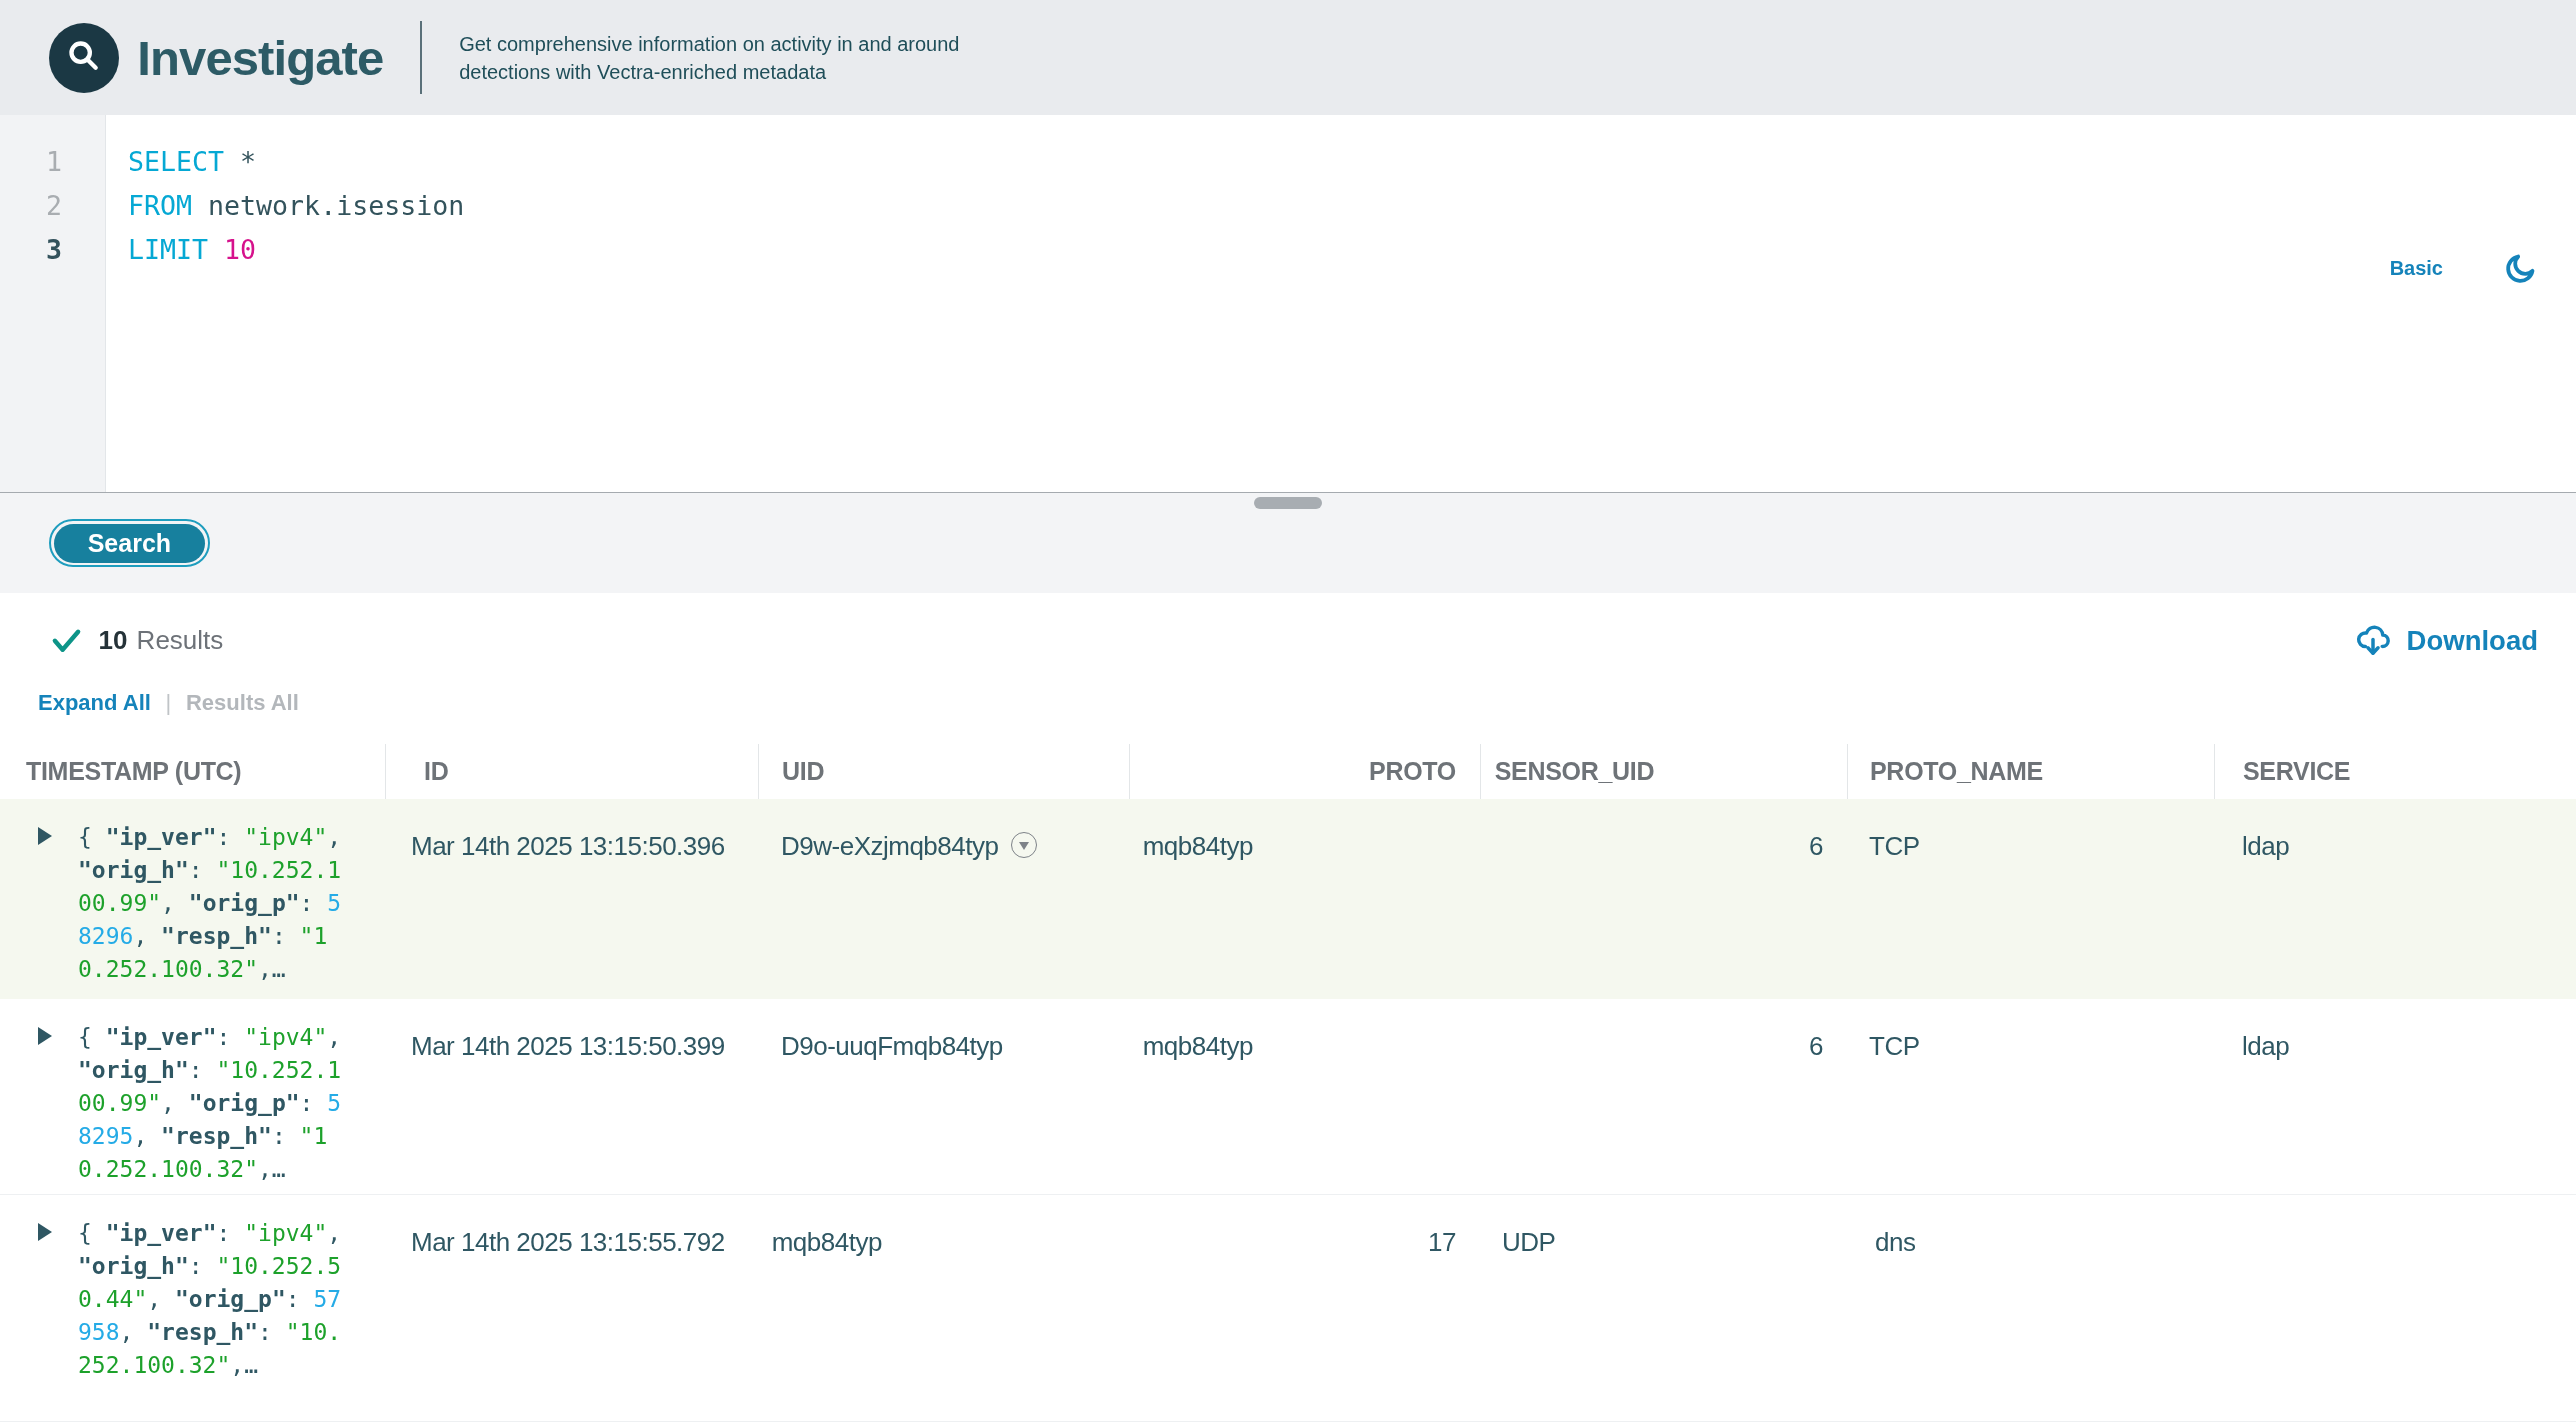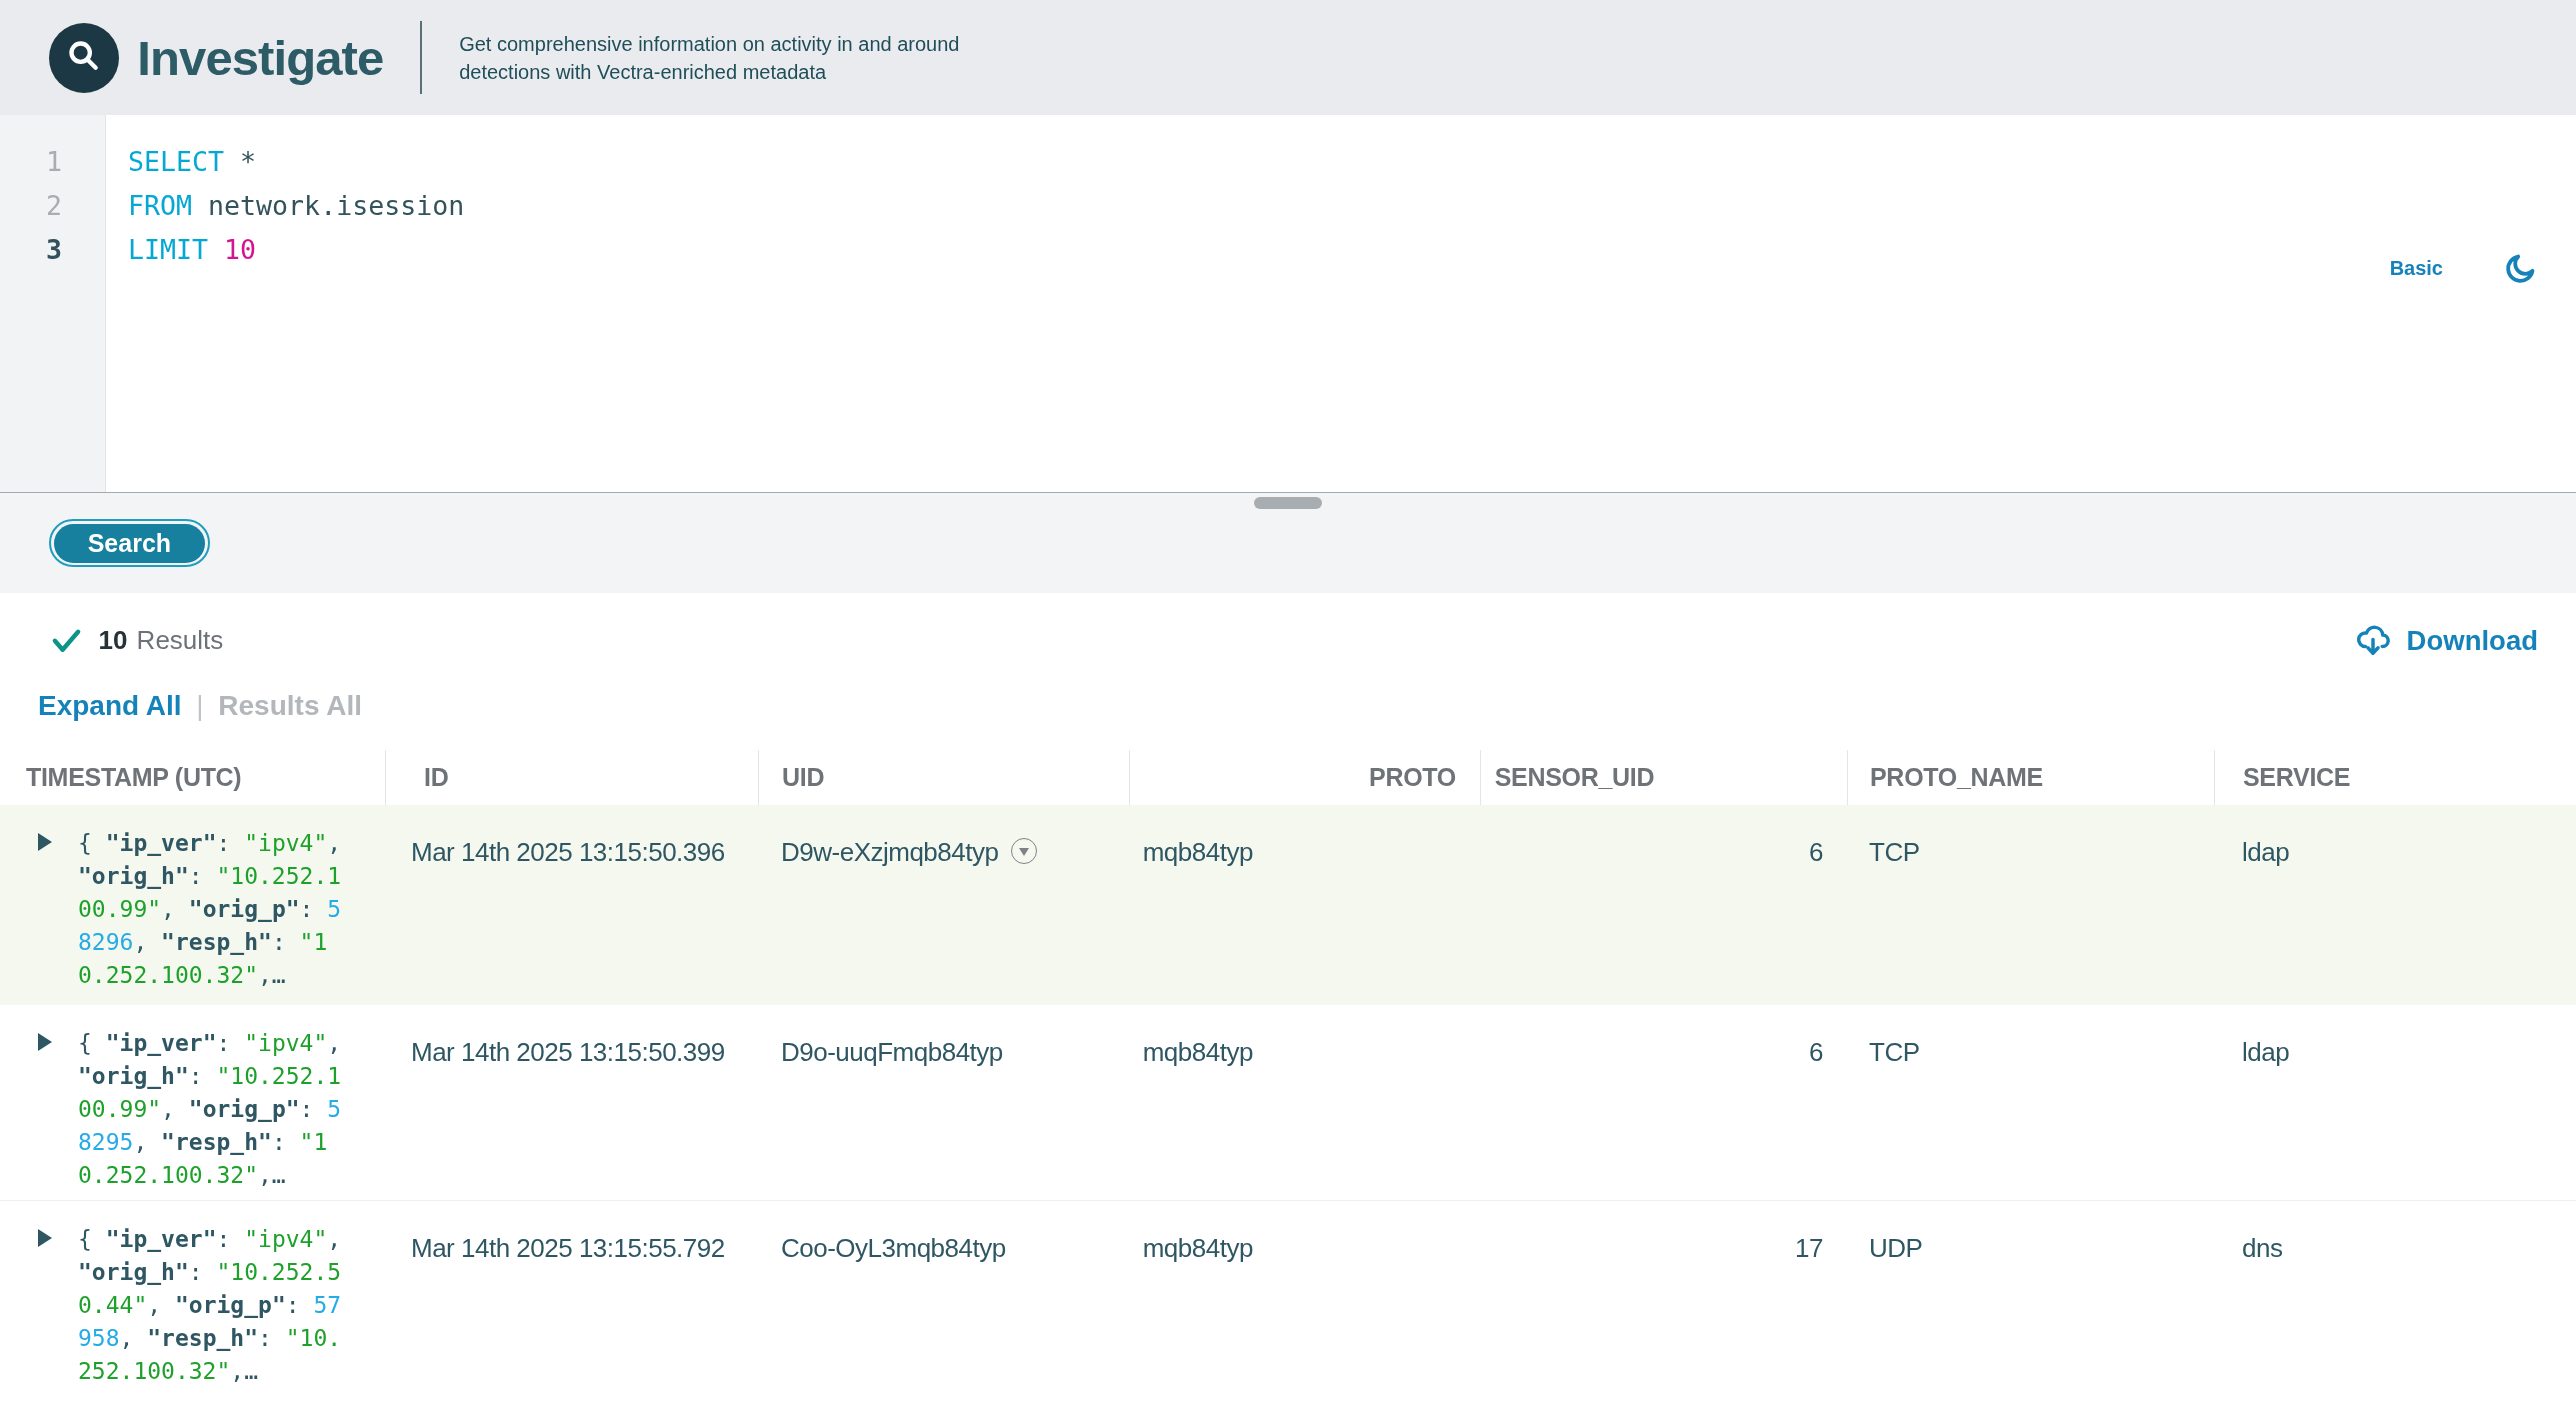--- a/index.html
+++ b/index.html
@@ -45,21 +45,21 @@
   
   .results-bar { display:flex; align-items:center; padding:29px 38px 0 51px; height:66px; }
   .check-icon { width:31px; height:27.5px; flex:0 0 auto; }
   .results-count { margin-left:16.5px; font-size:26px; font-weight:bold; color:#253238; }
   .results-word { margin-left:9.2px; font-size:26px; color:#6d7278; }
   .spacer { flex:1; }
   .download { display:flex; align-items:center; cursor:pointer; }
   .download-icon { width:38px; height:38px; margin-right:14.7px; }
   .download-label { font-size:27.5px; font-weight:bold; color:#1583ba; }
 
-  .expand-row { margin-top:31px; padding-left:38px; display:flex; align-items:center; font-size:28px; font-weight:bold; }
+  .expand-row { margin-top:31px; padding-left:38px; display:flex; align-items:center; font-size:22px; font-weight:bold; }
   .expand-all { color:#1583ba; cursor:pointer; }
   .pipe { color:#c0c4c7; font-weight:normal; margin:0 14.7px; }
   .collapse-all { color:#b3b7bb; cursor:default; }
 
   
   .table { margin-top:27.5px; }
   .grid-row { display:grid; grid-template-columns:385px 373px 371px 351px 367px 367px 362px; }
   .thead { height:55px; }
   .th { font-size:25px; font-weight:bold; color:#6e7378; letter-spacing:-0.3px;
         display:flex; align-items:center; }
@@ -232,23 +232,20 @@
     <div class="grid-row trow trow-3">
       <div class="cell cell-id">
         <span class="caret"></span>
         <div class="json-cell"><span class="t-p">{ </span><span class="t-k">"ip_ver"</span><span class="t-p">: </span><span class="t-s">"ipv4"</span><span class="t-p">,
 </span><span class="t-k">"orig_h"</span><span class="t-p">: </span><span class="t-s">"10.252.5
 0.44"</span><span class="t-p">, </span><span class="t-k">"orig_p"</span><span class="t-p">: </span><span class="t-n">57
 958</span><span class="t-p">, </span><span class="t-k">"resp_h"</span><span class="t-p">: </span><span class="t-s">"10.
 252.100.32"</span><span class="t-p">,…</span></div>
       </div>
       <div class="cell cell-ts">Mar 14th 2025 13:15:55.792</div>
-      <div class="cell cell-uid">
-        <span>Coo-OyL3mqb84typ</span>
-      </div>
       <div class="cell cell-sensor">mqb84typ</div>
       <div class="cell cell-proto">17</div>
       <div class="cell cell-protoname">UDP</div>
       <div class="cell cell-service">dns</div>
     </div>
   </div>
 
 </div>
 
 

